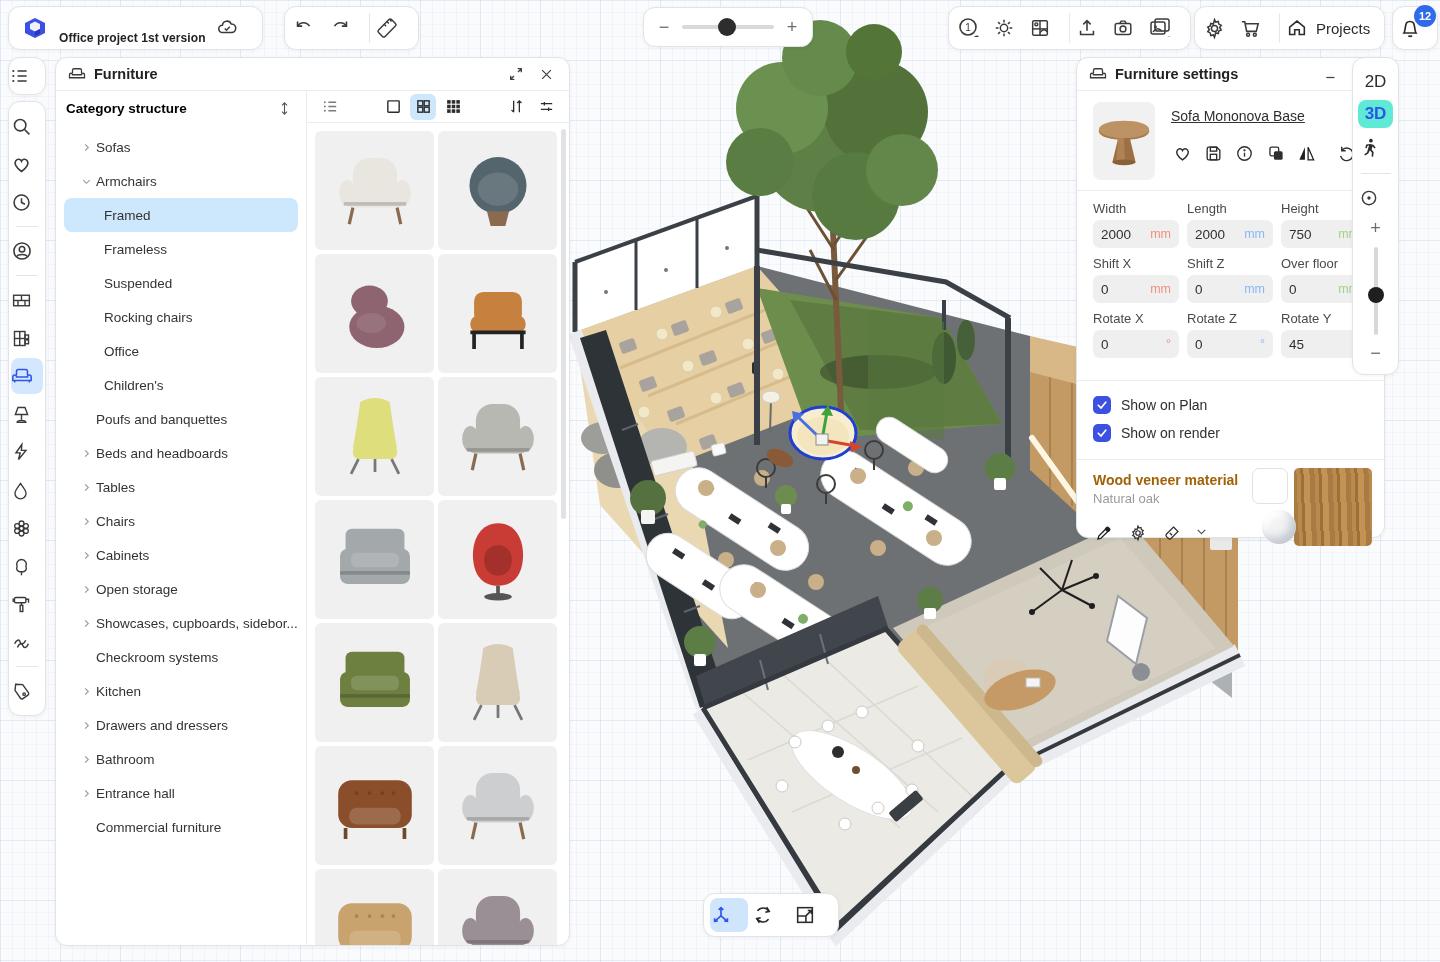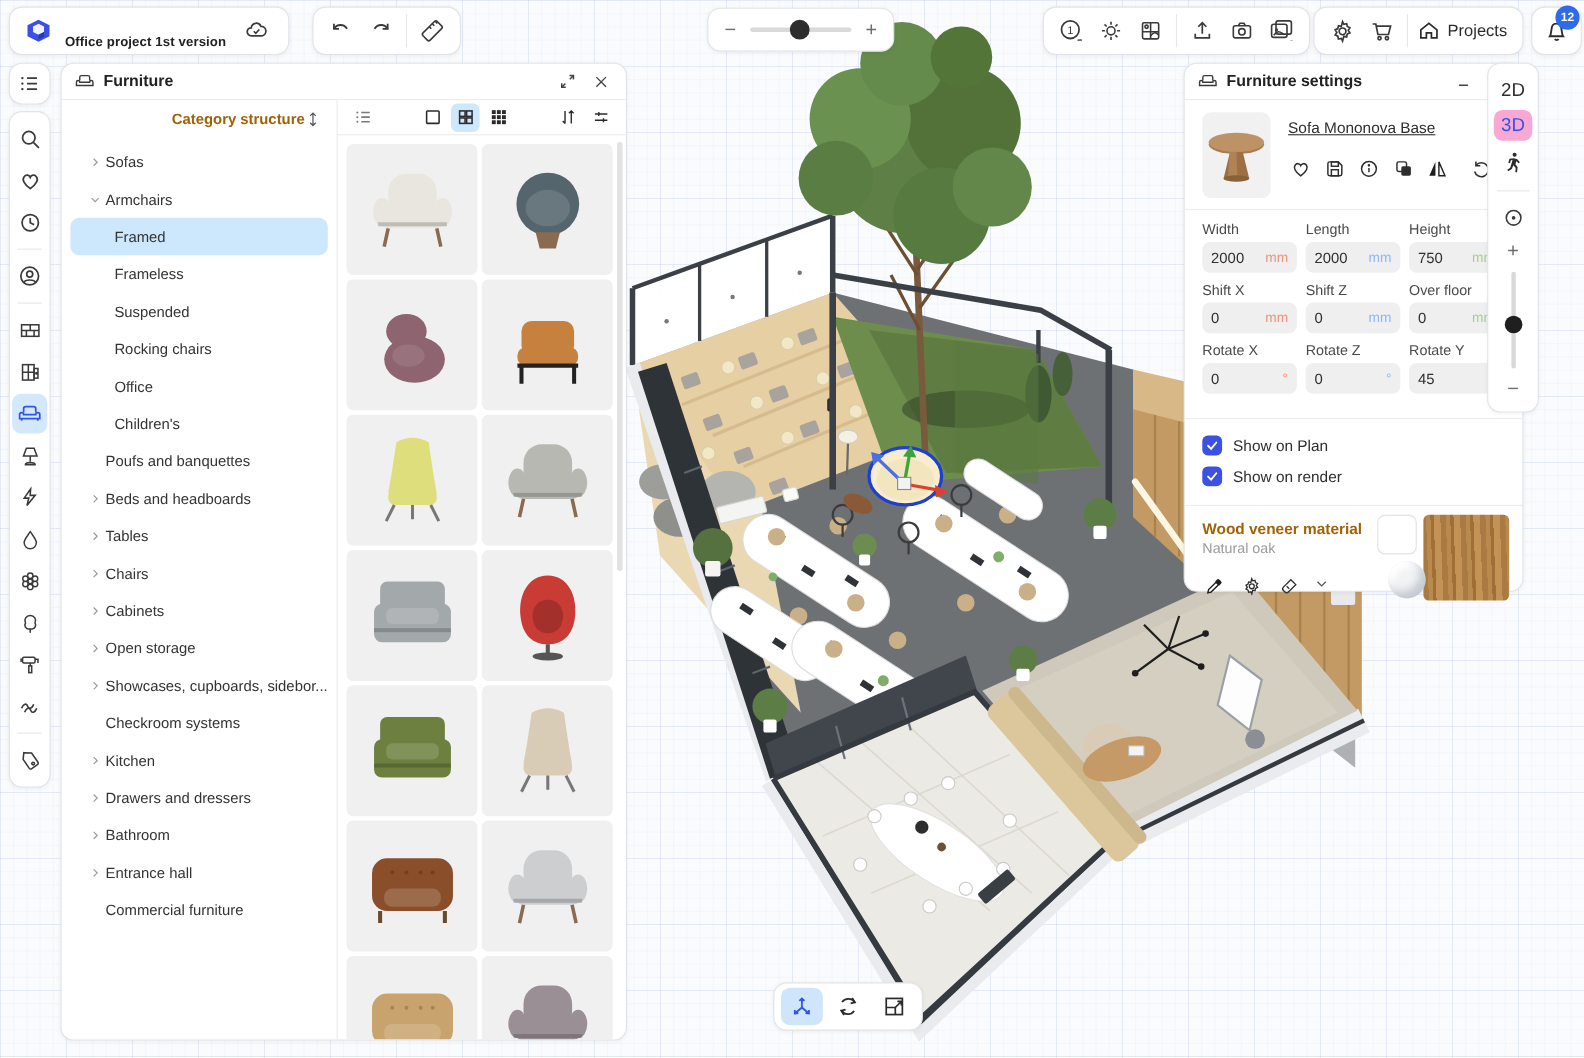--- a/index.html
+++ b/index.html
@@ -8,21 +8,21 @@
     background-color:#fafbfd;
     background-image:
       linear-gradient(rgba(120,150,210,.12) 1px, transparent 1px),
       linear-gradient(90deg, rgba(120,150,210,.12) 1px, transparent 1px),
       linear-gradient(rgba(120,150,210,.06) 1px, transparent 1px),
       linear-gradient(90deg, rgba(120,150,210,.06) 1px, transparent 1px);
     background-size:60px 60px,60px 60px,12px 12px,12px 12px;
   }
   .card { position:absolute; background:#fff; border:1px solid #e2e3e6;
           border-radius:12px; box-shadow:0 1px 4px rgba(40,50,70,.06); }
-  .iconbtn { display:flex; align-items:center; justify-content:center;
+  .iconbtn { display:flex; align-items:center; 
              width:34px; height:34px; border-radius:8px; cursor:pointer; color:#3a3a3a; }
   .iconbtn svg { display:block; }
   .vdiv { width:1px; align-self:stretch; background:#e7e7ea; margin:6px 4px; }
   .hdiv { height:1px; background:#ececee; }
 
   
   .topbar-left   { left:8px;  top:6px;  height:44px; display:flex; align-items:center; padding:0 12px; gap:10px; }
   .topbar-undo   { left:284px; top:6px; height:44px; display:flex; align-items:center; padding:0 8px; gap:2px; }
   .topbar-zoom   { left:643px; top:7px; height:40px; display:flex; align-items:center; padding:0 12px; gap:10px; }
   .topbar-tools  { left:948px; top:6px; height:44px; display:flex; align-items:center; padding:0 8px; gap:2px; }
@@ -45,21 +45,21 @@
   .rail-div { width:22px; height:1px; background:#e5e5e8; margin:4px 0; }
 
   
   .furn-panel { left:55px; top:57px; width:515px; height:889px; overflow:hidden; }
   .panel-head { height:32px; display:flex; align-items:center; padding:0 12px; gap:8px; }
   .panel-head .title { font-size:14.5px; font-weight:700; color:#222; flex:1; }
   .panel-head .hbtn { width:22px; height:22px; display:flex; align-items:center; justify-content:center; cursor:pointer; color:#444; }
   .furn-body { display:flex; height:calc(100% - 33px); }
   .cat-col  { width:250px; display:flex; flex-direction:column; }
   .cat-head { display:flex; align-items:center; padding:10px 14px 8px 10px; }
-  .cat-head .lbl { flex:1; font-size:13.5px; font-weight:700; color:#a16207;text-align:right; }
+  .cat-head .lbl { flex:1; font-size:13.5px; font-weight:700; color:#000000; }
   .cat-tree { overflow:hidden; flex:1; padding:6px 8px; }
   .cat-item { position:relative; height:34px; display:flex; align-items:center; border-radius:8px;
               font-size:13.5px; color:#333; cursor:pointer; }
   .cat-item .chev { width:16px; display:flex; justify-content:center; color:#9a9a9a; margin-right:2px; }
   .cat-item.selected { background:#cde7fd; }
   .grid-col { flex:1; display:flex; flex-direction:column; border-left:1px solid #ececee; }
   .grid-toolbar { height:32px; display:flex; align-items:center; padding:0 10px; gap:4px; border-bottom:1px solid #ececee; }
   .grid-toolbar .sp { flex:1; }
   .tbtn { width:26px; height:26px; display:flex; align-items:center; justify-content:center; border-radius:6px; cursor:pointer; color:#3a3a3a; }
   .tbtn.active { background:#cde7fd; }
@@ -96,21 +96,21 @@
   .mat-icons { position:absolute; left:16px; bottom:12px; display:flex; align-items:center; gap:12px; color:#2e2e2e; }
   .sw-white { position:absolute; right:96px; top:8px; width:36px; height:36px; background:#fff; border:1px solid #e2e2e4; border-radius:7px; }
   .sw-wood  { position:absolute; right:12px; top:8px; width:78px; height:78px; border-radius:5px;
               background:repeating-linear-gradient(88deg,#a97b42 0 5px,#b98a4e 5px 9px,#9e7038 9px 12px,#c29355 12px 18px); }
   .sw-ball  { position:absolute; right:88px; top:50px; width:34px; height:34px; border-radius:50%;
               background:#f2f3f5; box-shadow:inset -5px -6px 8px rgba(140,150,165,.45), inset 4px 5px 6px #fff; }
 
   
   .view-rail { left:1352px; top:57px; width:47px; height:318px; display:flex; flex-direction:column; align-items:center; padding:10px 0; gap:4px; }
   .mode { font-size:17px; color:#2e2e2e; cursor:pointer; padding:4px 7px; border-radius:8px; }
-  .mode.active { background:#f9a8d4; color:#2f54eb; font-weight:400; }
+  .mode.active { background:#5eead4; color:#2f54eb; font-weight:700; }
   .vslider { position:relative; width:4px; height:92px; background:#d8d8da; border-radius:2px; margin:4px 0; }
   .vknob { position:absolute; left:-6px; top:40px; width:16px; height:16px; border-radius:50%; background:#1f1f1f; }
 
   
   .gizmo-bar { left:703px; top:893px; height:44px; display:flex; align-items:center; padding:0 6px; gap:4px; }
   .gizmo-bar .iconbtn.active { background:#cfe5fb; }
 
   .scene { position:absolute; left:0; top:0; }
 </style>
 </head>

